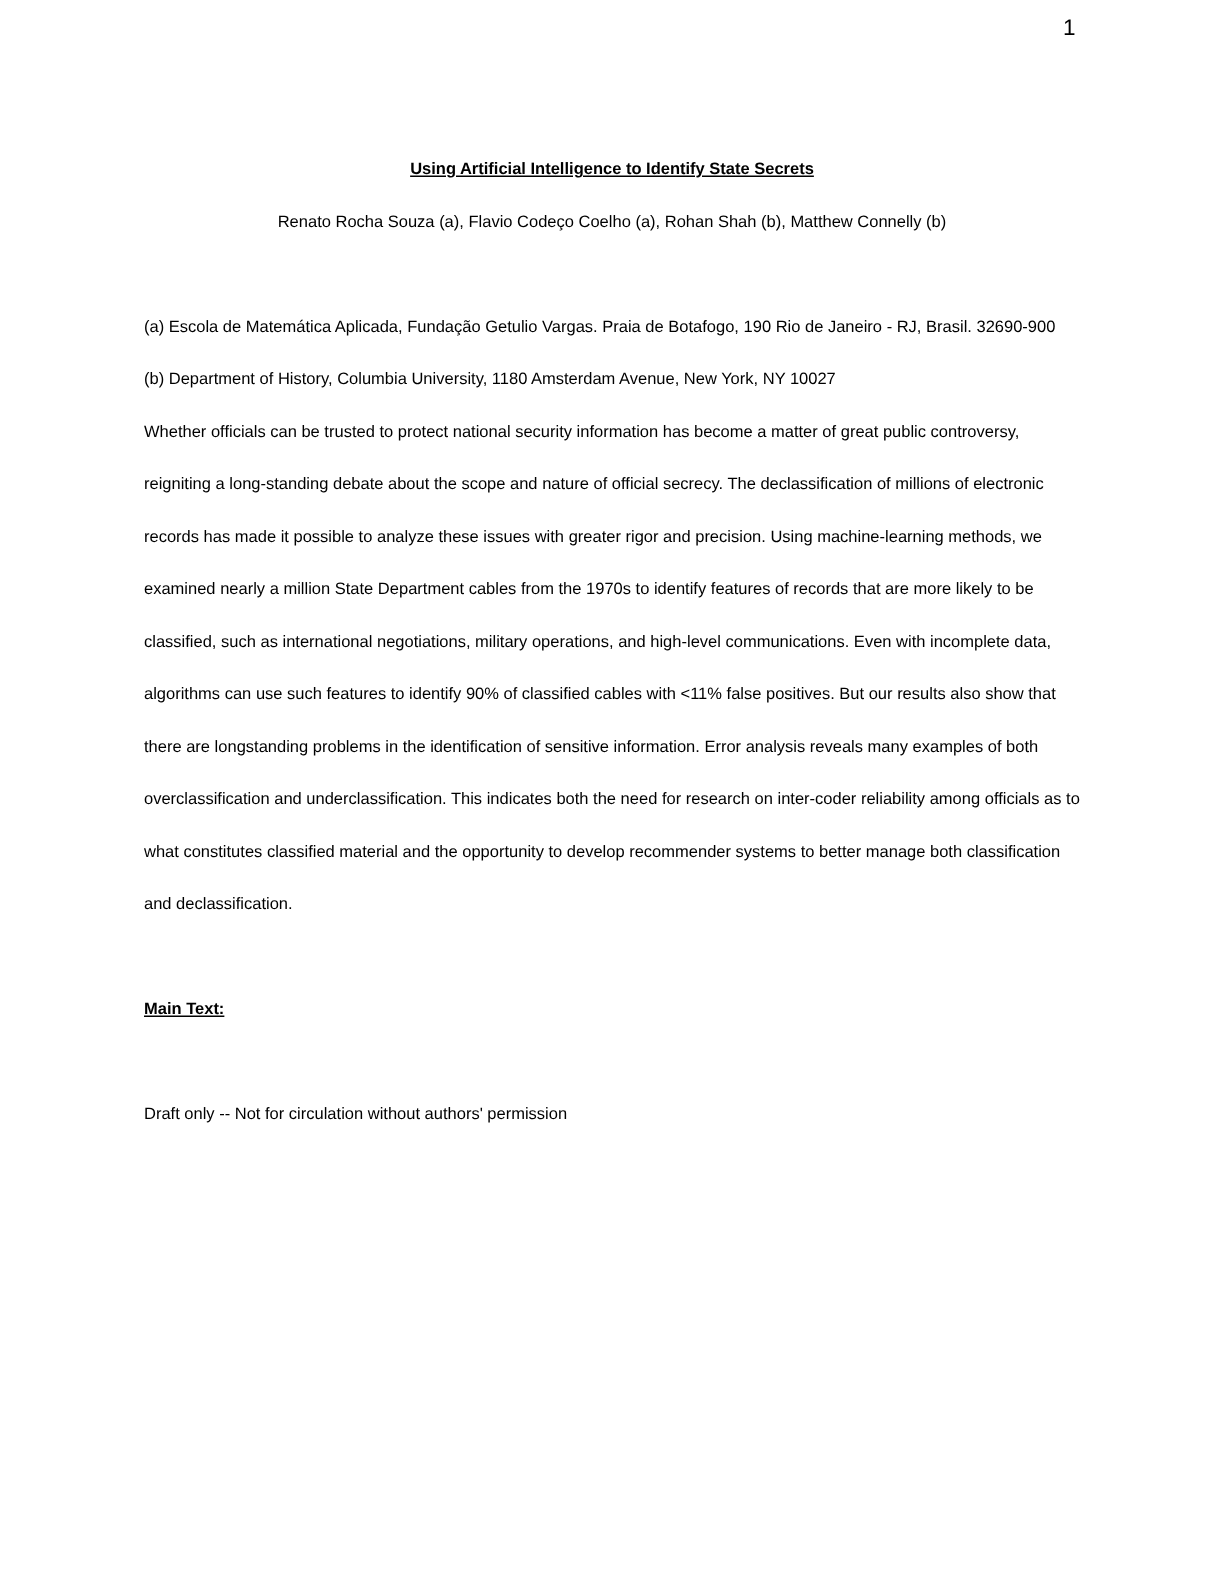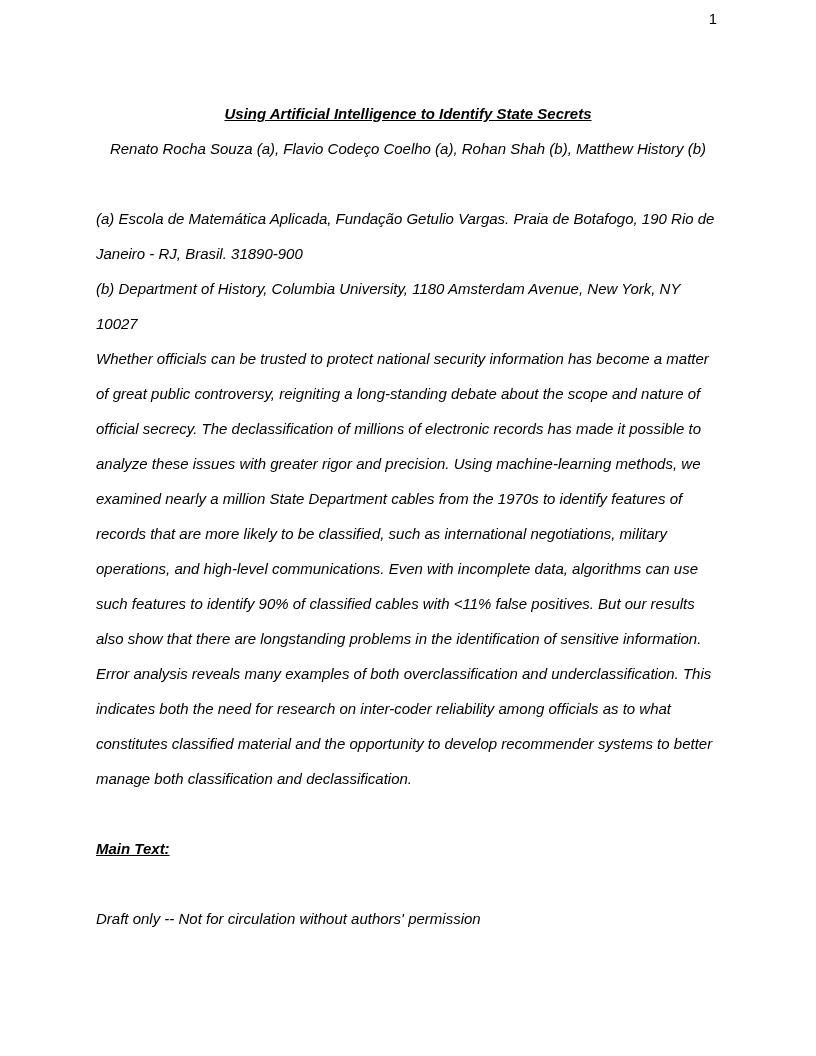--- a/index.html
+++ b/index.html
@@ -20,23 +20,22 @@
     background: #ffffff;
   }
   .page-number {
     position: absolute;
     top: 10px;
     right: 99px;
     font-size: 15px;
     line-height: 18px;
   }
   .line {
-    font-size: 15px;
+    font-size: 11px;
     line-height: 35px;
-    font-style: italic;
   }
   .title {
     font-weight: bold;
     text-decoration: underline;
     text-align: center;
   }
   .authors {
     text-align: center;
   }
   .affiliation-a {
@@ -59,23 +58,23 @@
 </style>
 </head>
 <body>
 
 <div class="page">
 
   <div class="page-number">1</div>
 
   <h1 class="line title">Using Artificial Intelligence to Identify State Secrets</h1>
 
-  <p class="line authors">Renato Rocha Souza (a), Flavio Codeço Coelho (a), Rohan Shah (b), Matthew History (b)</p>
+  <p class="line authors">Renato Rocha Souza (a), Flavio Codeço Coelho (a), Rohan Shah (b), Matthew Connelly (b)</p>
 
-  <p class="line affiliation-a">(a) Escola de Matemática Aplicada, Fundação Getulio Vargas. Praia de Botafogo, 190 Rio de Janeiro - RJ, Brasil. 31890-900</p>
+  <p class="line affiliation-a">(a) Escola de Matemática Aplicada, Fundação Getulio Vargas. Praia de Botafogo, 190 Rio de Janeiro - RJ, Brasil. 32690-900</p>
 
   <p class="line affiliation-b">(b) Department of History, Columbia University, 1180 Amsterdam Avenue, New York, NY 10027</p>
 
 
   <p class="line abstract-body">Whether officials can be trusted to protect national security information has become a matter of great public controversy, reigniting a long-standing debate about the scope and nature of official secrecy. The declassification of millions of electronic records has made it possible to analyze these issues with greater rigor and precision. Using machine-learning methods, we examined nearly a million State Department cables from the 1970s to identify features of records that are more likely to be classified, such as international negotiations, military operations, and high-level communications. Even with incomplete data, algorithms can use such features to identify 90% of classified cables with &lt;11% false positives. But our results also show that there are longstanding problems in the identification of sensitive information. Error analysis reveals many examples of both overclassification and underclassification. This indicates both the need for research on inter-coder reliability among officials as to what constitutes classified material and the opportunity to develop recommender systems to better manage both classification and declassification.</p>
 
   <h2 class="line section-heading main-text-heading">Main Text:</h2>
 
   <p class="line footer-note">Draft only -- Not for circulation without authors' permission</p>
 

